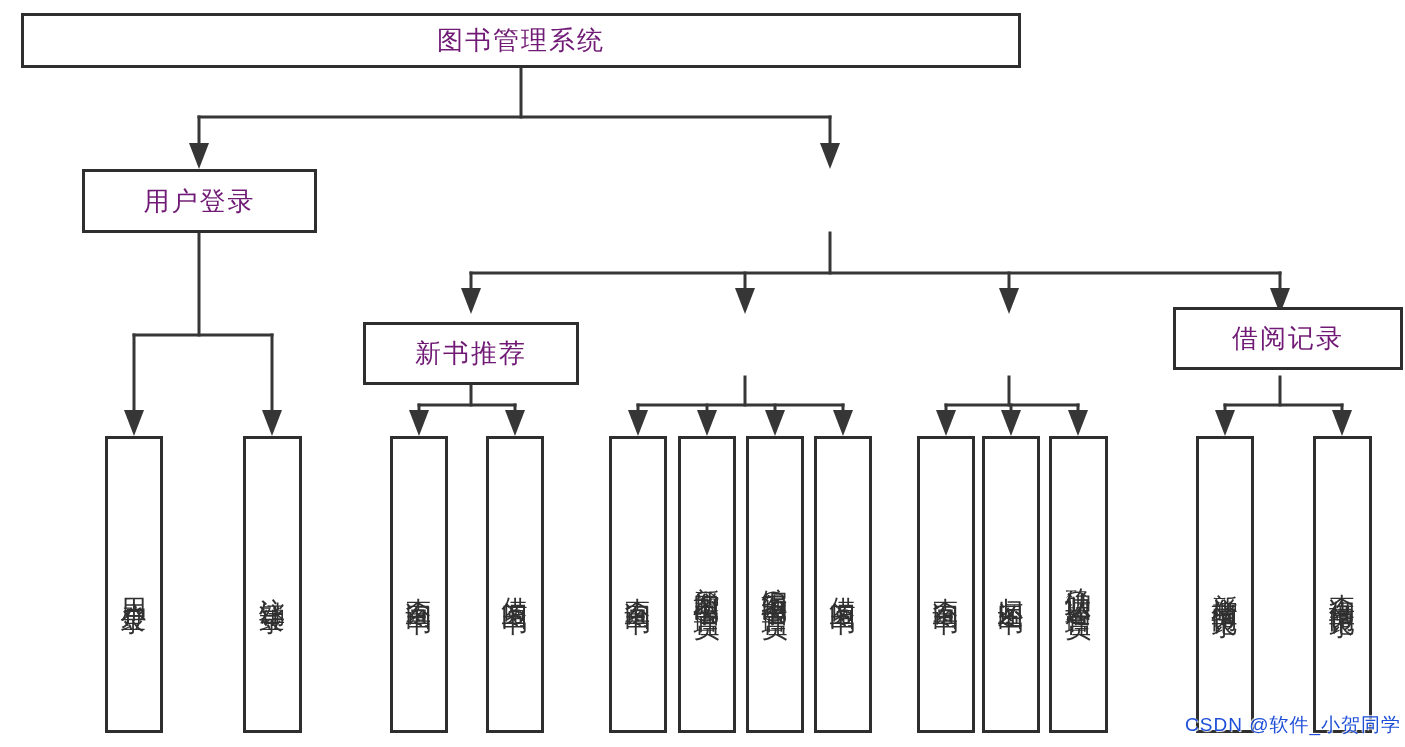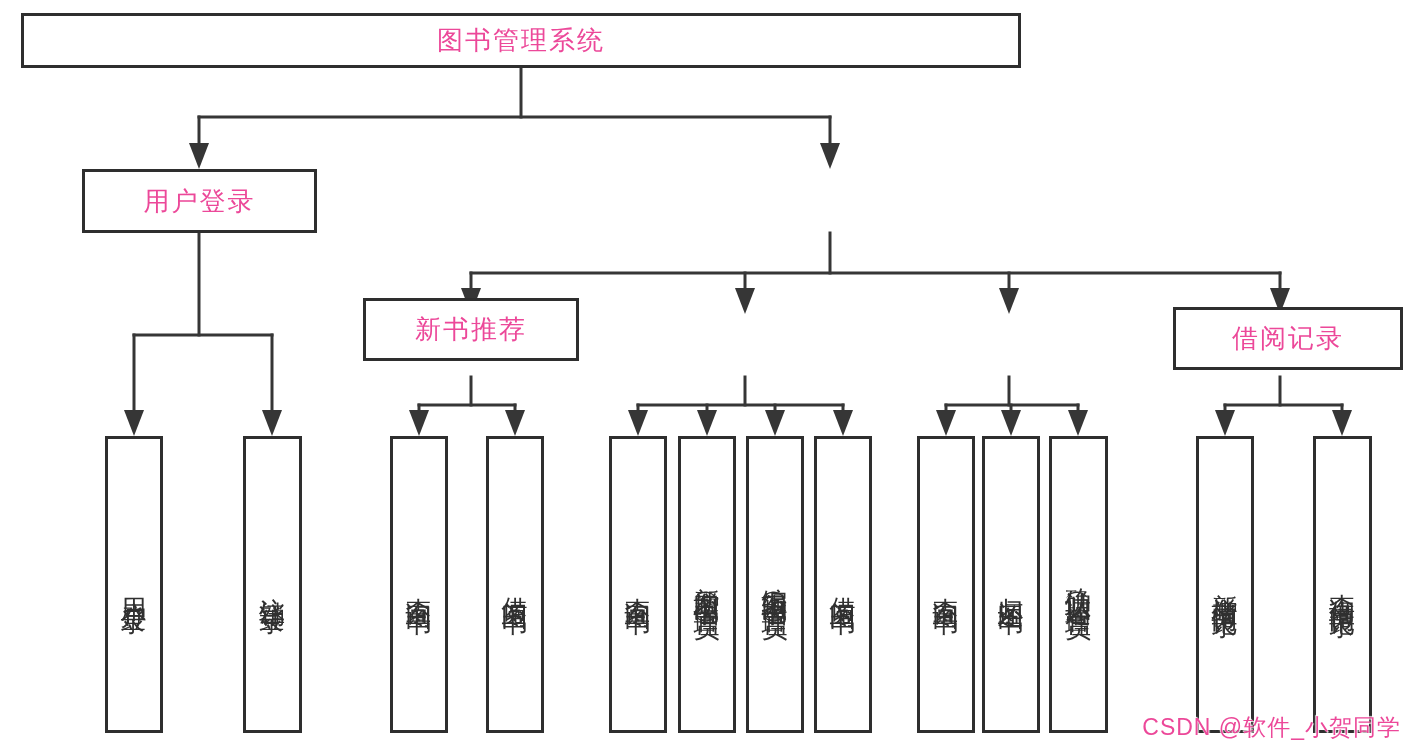--- a/index.html
+++ b/index.html
@@ -26,40 +26,40 @@
     border: 3px solid #2e2e2e;
     background: #ffffff;
     display: flex;
     align-items: center;
     justify-content: center;
     z-index: 2;
   }
   .hlbl {
     font-size: 26px;
     letter-spacing: 2px;
-    color: #ec4899;
+    color: #701a75;
     white-space: nowrap;
   }
   .vlbl {
     writing-mode: vertical-rl;
     text-orientation: mixed;
     font-size: 26px;
     letter-spacing: 4px;
     color: #303030;
     line-height: 1;
     white-space: nowrap;
   }
   .watermark {
     position: absolute;
     right: 4px;
     top: 712px;
     z-index: 5;
-    font-size: 23px;
+    font-size: 19px;
     letter-spacing: 1px;
-    color: #ec4899;
+    color: #1d4ed8;
     text-shadow: 1px 1px 1px #ffffff, -1px -1px 1px #ffffff;
     white-space: nowrap;
   }
 </style>
 </head>
 <body>
 
 <div class="stage">
 
   <svg class="connectors" viewBox="0 0 1405 747" stroke="#363636" stroke-width="3" fill="none" stroke-linecap="square">
@@ -139,21 +139,21 @@
   </svg>
 
   <div class="box" style="left:21px;top:13px;width:1000px;height:55px">
     <span class="hlbl">图书管理系统</span>
   </div>
 
   <div class="box" style="left:82px;top:169px;width:235px;height:64px">
     <span class="hlbl">用户登录</span>
   </div>
 
-  <div class="box" style="left:363px;top:298px;width:216px;height:63px">
+  <div class="box" style="left:363px;top:322px;width:216px;height:63px">
     <span class="hlbl">新书推荐</span>
   </div>
   <div class="box" style="left:1173px;top:307px;width:230px;height:63px">
     <span class="hlbl">借阅记录</span>
   </div>
 
   <div class="box" style="left:105px;top:436px;width:58px;height:297px">
     <span class="vlbl">用户登录</span>
   </div>
   <div class="box" style="left:243px;top:436px;width:59px;height:297px">

